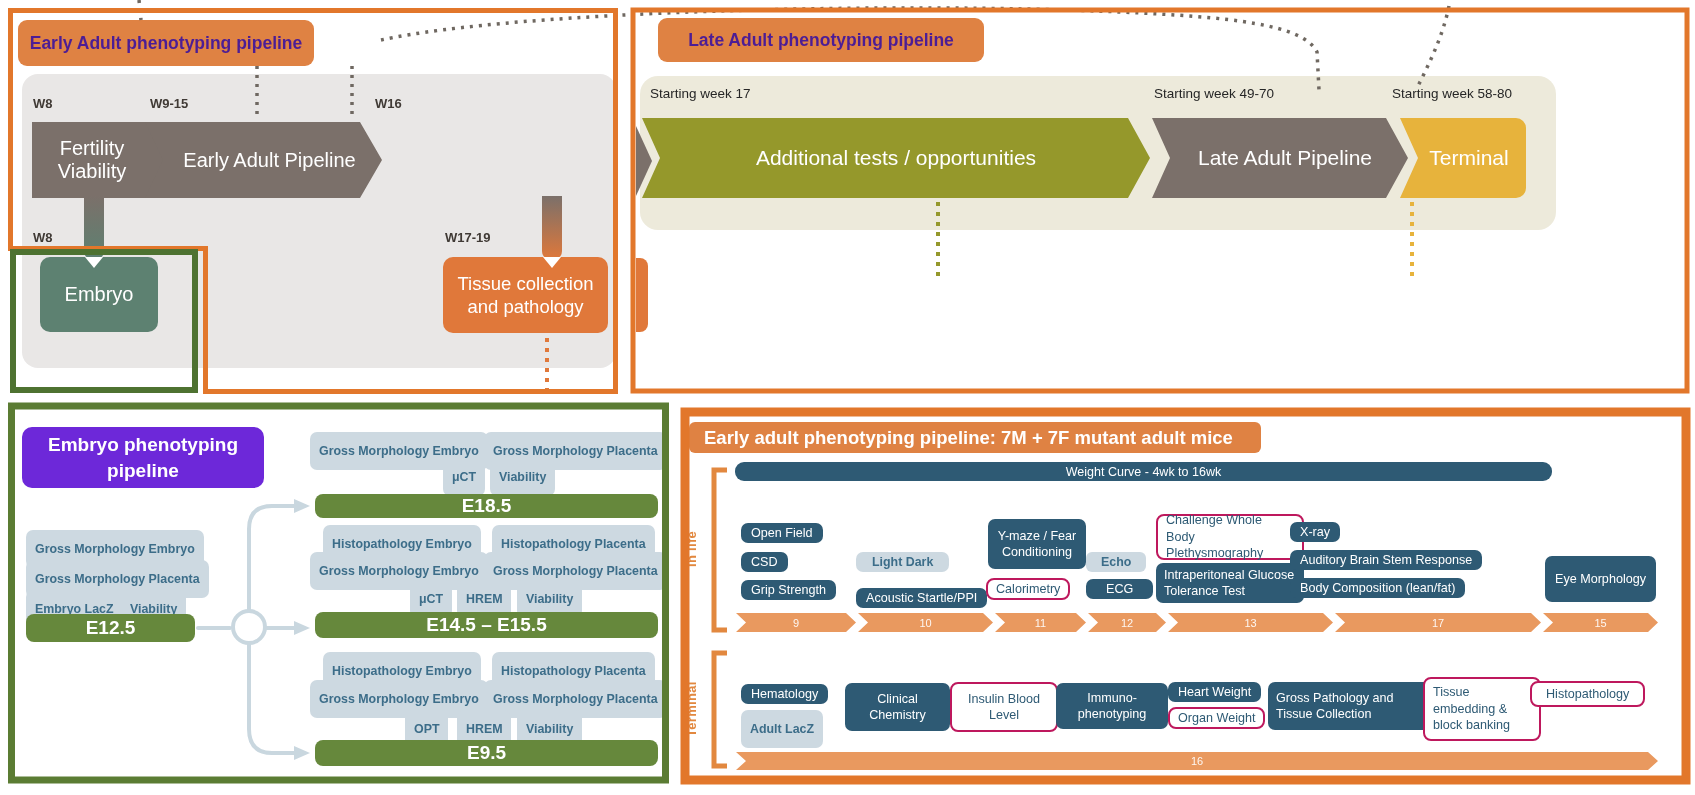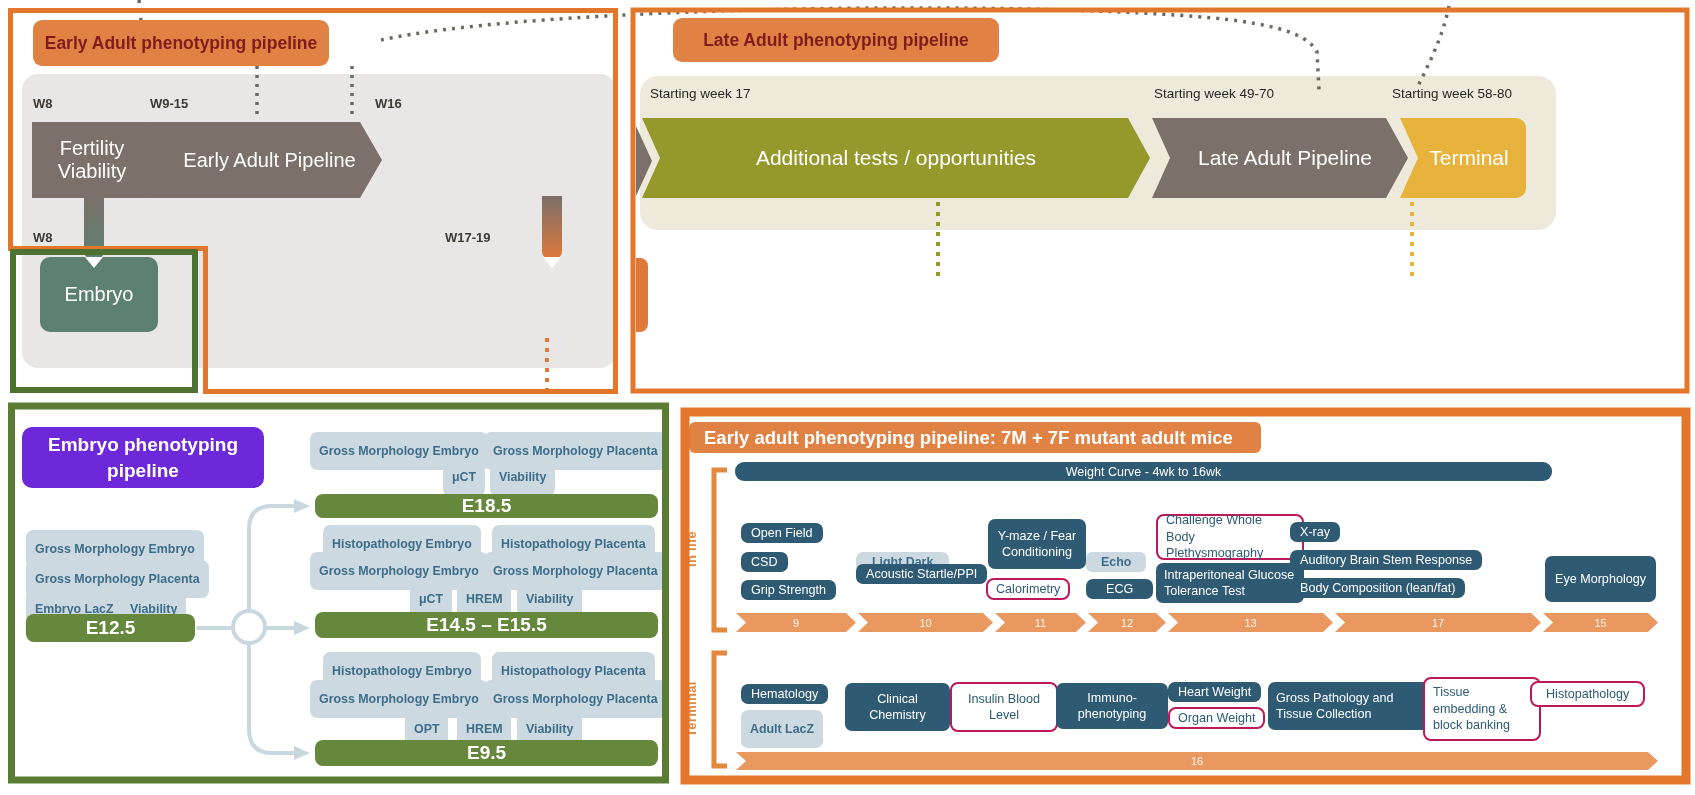--- a/index.html
+++ b/index.html
@@ -1,22 +1,22 @@
 <!DOCTYPE html>
 <html><head>
 <meta charset="utf-8">
 <style>
   html,body{margin:0;padding:0;background:#fff;}
   .canvas{position:relative;width:1695px;height:795px;background:#fff;overflow:hidden;
           font-family:"Liberation Sans",sans-serif;}
   .abs{position:absolute;}
   .panel-gray{background:#e9e7e6;border-radius:16px;}
   .panel-cream{background:#edeadb;border-radius:18px;}
-  .olabel{background:#df8243;color:#7f1d1d;font-weight:bold;font-size:17.5px;border-radius:9px;
-          display:flex;align-items:center;justify-content:center;text-align:center;line-height:1.2;margin-left:15px;}
+  .olabel{background:#df8243;color:#4c1d95;font-weight:bold;font-size:17.5px;border-radius:9px;
+          display:flex;align-items:center;justify-content:center;text-align:center;line-height:1.2;}
   .wlab{font-size:13px;font-weight:bold;color:#403a35;white-space:nowrap;}
   .swlab{font-size:13.5px;color:#262626;white-space:nowrap;}
   .arrow{display:flex;align-items:center;justify-content:center;text-align:center;
          color:#fff;font-size:20px;line-height:1.15;}
   .arrow.start{clip-path:polygon(0 0,calc(100% - 22px) 0,100% 50%,calc(100% - 22px) 100%,0 100%);}
   .arrow.mid{clip-path:polygon(0 0,calc(100% - 22px) 0,100% 50%,calc(100% - 22px) 100%,0 100%,18px 50%);}
   .arrow.end{clip-path:polygon(18px 50%,0 0,100% 0,100% 100%,0 100%);border-radius:0 10px 10px 0;}
   .taupe{background:#7b706a;} .olive{background:#95982b;} .gold{background:#e7b33c;}
   .bigbox{display:flex;align-items:center;justify-content:center;text-align:center;color:#fff;border-radius:10px;}
   .grad{border-radius:0 0 9px 9px;}
@@ -62,20 +62,21 @@
   <div class="abs arrow start taupe" style="left:32px;top:122px;width:120px;height:76px;padding-right:20px;">Fertility Viability</div>
   <div class="abs arrow mid taupe" style="left:145px;top:122px;width:225px;height:76px;padding-left:12px;">Early Adult Pipeline</div>
 
   <div class="abs grad" style="left:84px;top:196px;width:20px;height:64px;background:linear-gradient(#7b706a,#5d8171);"></div>
   <div class="abs wlab" style="left:33px;top:230px;">W8</div>
   <div class="abs bigbox" style="left:40px;top:257px;width:118px;height:75px;background:#5d8171;font-size:20px;">Embryo</div>
   <div class="abs notch" style="left:85px;top:257px;"></div>
 
   <div class="abs grad" style="left:542px;top:196px;width:20px;height:64px;background:linear-gradient(#7b706a,#e0783a);"></div>
   <div class="abs wlab" style="left:445px;top:230px;">W17-19</div>
+  <div class="abs bigbox" style="left:443px;top:257px;width:165px;height:76px;background:#e0783a;font-size:18.5px;line-height:1.25;">Tissue collection and pathology</div>
   <div class="abs notch" style="left:543px;top:257px;"></div>
 
   <div class="abs panel-cream" style="left:640px;top:76px;width:916px;height:154px;"></div>
   <div class="abs olabel" style="left:658px;top:18px;width:326px;height:44px;">Late Adult phenotyping pipeline</div>
 
   <div class="abs" style="left:636px;top:126px;width:16px;height:70px;background:#7b706a;clip-path:polygon(0 0,100% 50%,0 100%);"></div>
   <div class="abs" style="left:636px;top:258px;width:12px;height:74px;background:#e0783a;border-radius:0 8px 8px 0;"></div>
 
   <div class="abs swlab" style="left:650px;top:86px;">Starting week 17</div>
   <div class="abs swlab" style="left:1154px;top:86px;">Starting week 49-70</div>
@@ -122,21 +123,21 @@
   <div class="abs title-bar" style="left:689px;top:422px;width:557px;height:31px;">Early adult phenotyping pipeline: 7M + 7F mutant adult mice</div>
   <div class="abs weightbar" style="left:735px;top:462px;width:817px;height:19px;">Weight Curve - 4wk to 16wk</div>
 
   <div class="abs rot" style="left:684px;top:518px;height:62px;">In life</div>
   <div class="abs rot" style="left:684px;top:676px;height:66px;">Terminal</div>
 
   <div class="abs chipd" style="left:741px;top:523px;">Open Field</div>
   <div class="abs chipd" style="left:741px;top:552px;">CSD</div>
   <div class="abs chipd" style="left:741px;top:580px;">Grip Strength</div>
   <div class="abs chip" style="left:856px;top:552px;padding:3px 16px;">Light Dark</div>
-  <div class="abs chipd" style="left:856px;top:564px;">Acoustic Startle/PPI</div>
+  <div class="abs chipd" style="left:856px;top:588px;">Acoustic Startle/PPI</div>
   <div class="abs chipd ml" style="left:988px;top:519px;width:90px;height:50px;">Y-maze / Fear Conditioning</div>
   <div class="abs chipo" style="left:986px;top:578px;">Calorimetry</div>
   <div class="abs chip" style="left:1086px;top:552px;padding:3px 15px;border-radius:6px;">Echo</div>
   <div class="abs chipd" style="left:1086px;top:579px;padding:3px 20px;">ECG</div>
   <div class="abs chipo ml-left" style="left:1156px;top:514px;width:128px;height:42px;">Challenge Whole Body Plethysmography</div>
   <div class="abs chipd ml-left" style="left:1156px;top:563px;width:132px;height:40px;">Intraperitoneal Glucose Tolerance Test</div>
   <div class="abs chipd" style="left:1290px;top:522px;">X-ray</div>
   <div class="abs chipd" style="left:1290px;top:550px;">Auditory Brain Stem Response</div>
   <div class="abs chipd" style="left:1290px;top:578px;">Body Composition (lean/fat)</div>
   <div class="abs chipd ml" style="left:1545px;top:556px;width:103px;height:46px;">Eye Morphology</div>

